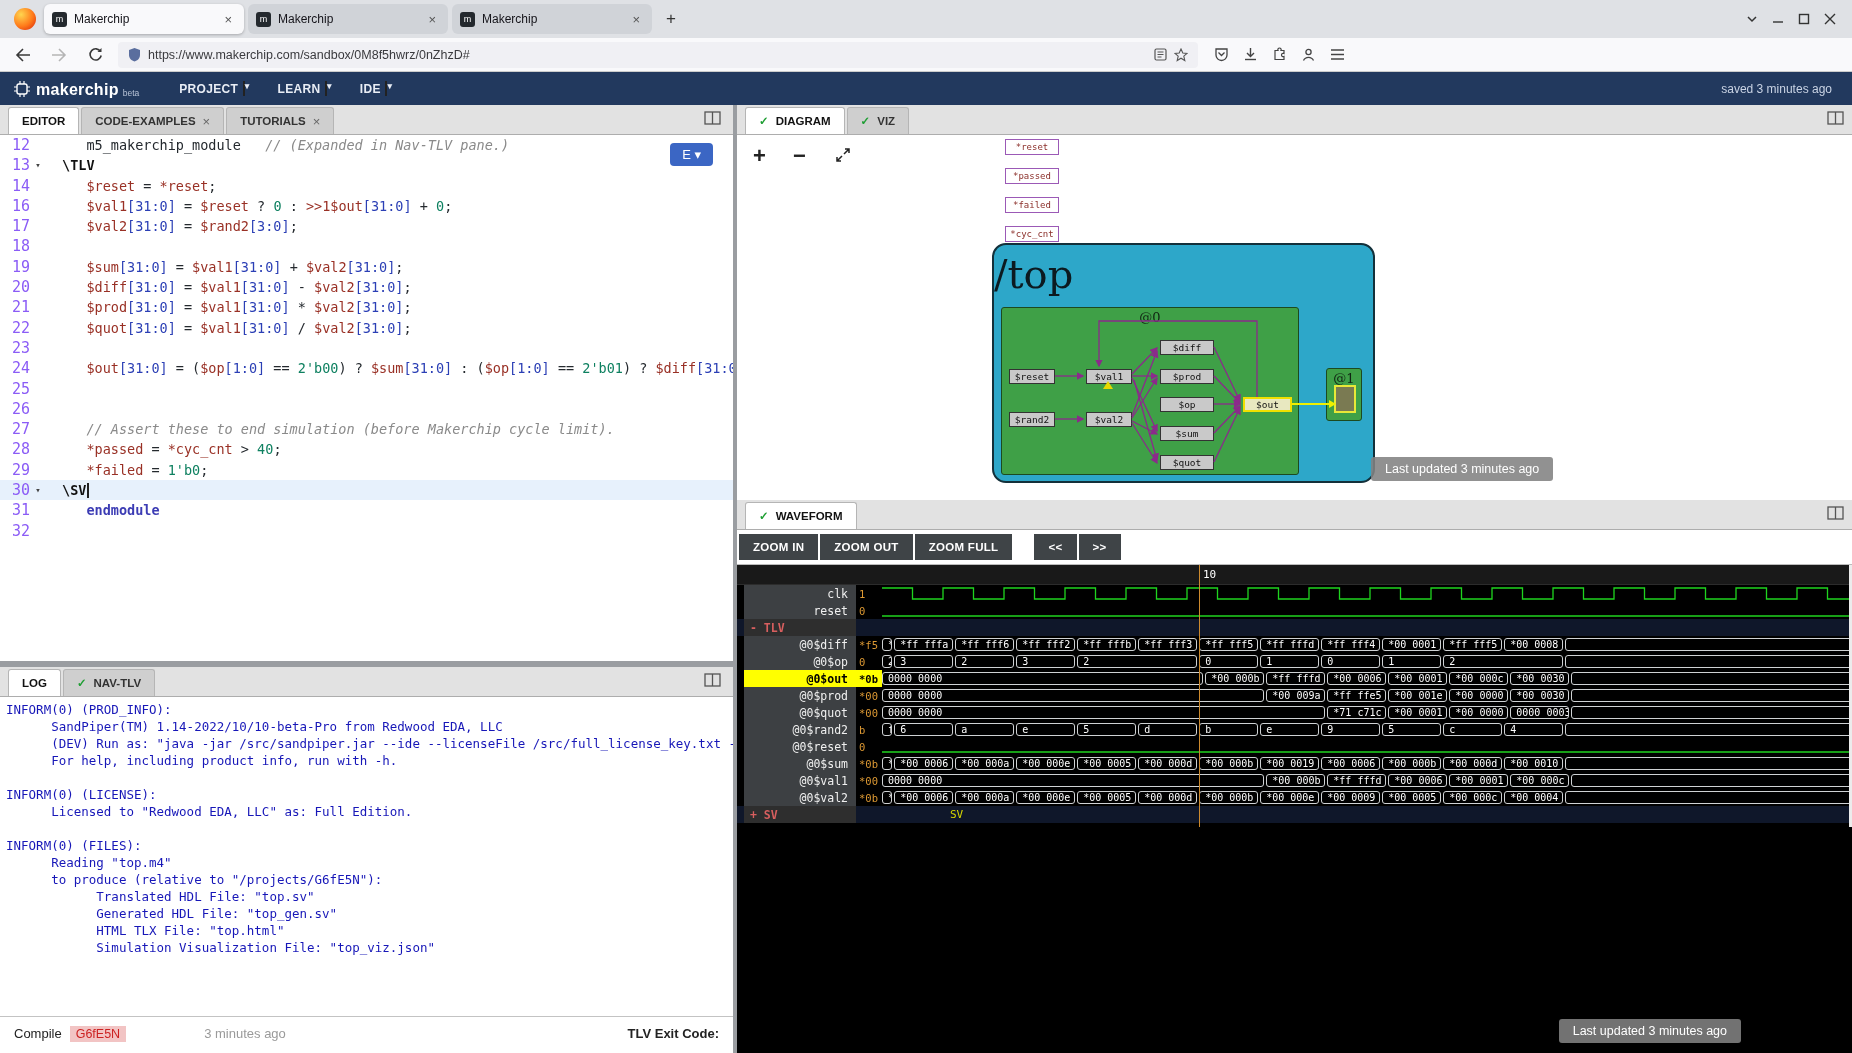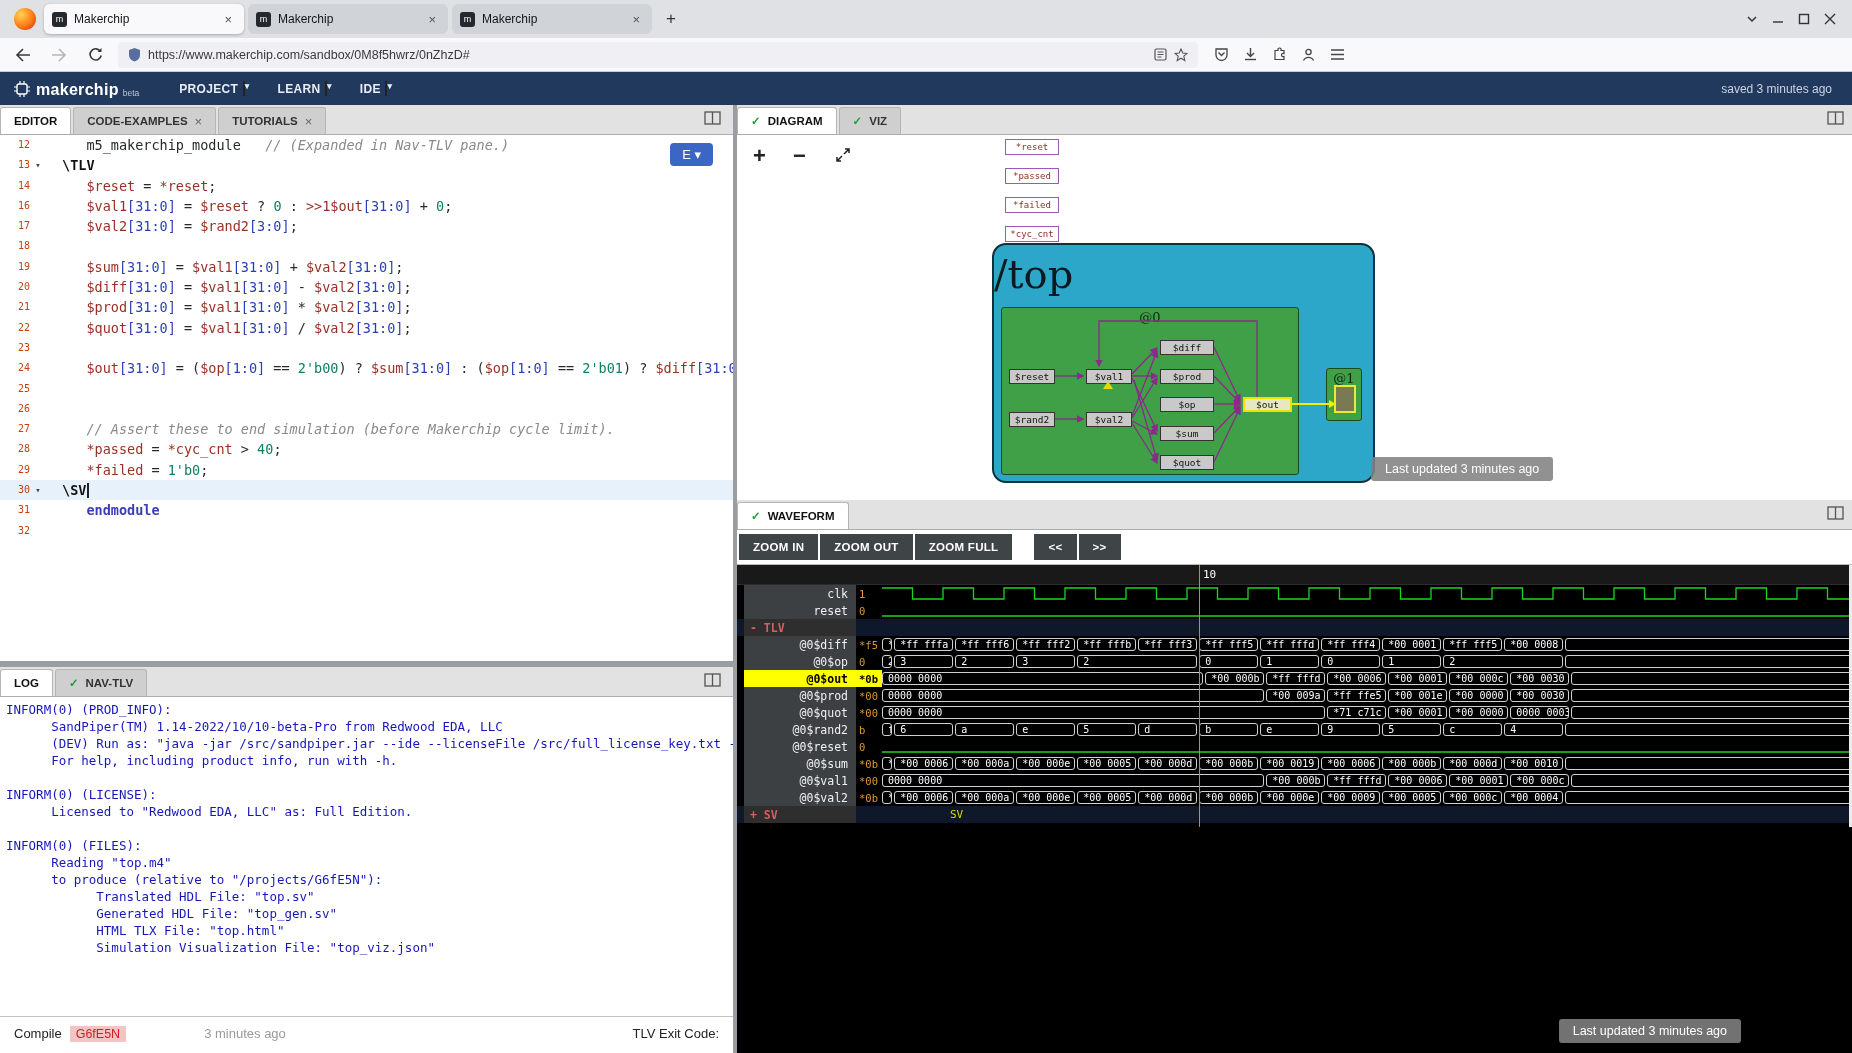--- a/index.html
+++ b/index.html
@@ -36,55 +36,55 @@
   .logo .beta { font-size:8.5px; color:#b9c4d8; padding-bottom:1px; }
   .menu { font-size:12px; font-weight:bold; padding:0 14px; color:#e8edf5; letter-spacing:.3px; }
   .menu .caret { font-size:9px; }
   .saved { margin-left:auto; font-size:12px; color:#c9d3e4; padding-right:8px; }
 
   
   .main { display:flex; height:948px; }
   .leftcol { width:737px; border-right:4px solid #9a9da1; display:flex; flex-direction:column; background:#fff; }
   .rightcol { flex:1; display:flex; flex-direction:column; background:#fff; }
 
-  .pstrip { height:30px; background:#e2e2e2; display:flex; align-items:flex-end; padding-left:0;
+  .pstrip { height:30px; background:#e2e2e2; display:flex; align-items:flex-end; padding-left:8px;
             border-bottom:1px solid #adadad; flex:0 0 auto; position:relative; }
   .ptab { height:27px; padding:0 13px; background:#cfcfcf; border:1px solid #b5b5b5; border-bottom:none;
           display:flex; align-items:center; gap:7px; font-size:11.5px; font-weight:bold; color:#333;
           margin-right:2px; border-radius:3px 3px 0 0; }
   .ptab.active { background:#fff; color:#111; }
   .ptab .chk { color:#1e9e33; font-weight:bold; }
   .ptab .xbtn { color:#666; font-weight:normal; font-size:13px; }
   .spliticon { position:absolute; right:12px; top:6px; }
 
   
   .editor { height:526px; position:relative; overflow:hidden; background:#fff;
             font-family:"DejaVu Sans Mono", monospace; font-size:13.5px; }
   .ed-line { display:flex; height:20.3px; line-height:20.3px; white-space:pre; }
   .ed-line.active { background:#e7f1fc; }
-  .gutter { width:30px; text-align:right; color:#c2410c; flex:0 0 auto; font-size:10px; }
+  .gutter { width:30px; text-align:right; color:#8b5cf6; flex:0 0 auto; font-size:15px; }
   .foldcell { width:16px; text-align:center; color:#444; font-size:9px; flex:0 0 auto; }
   .codecell { padding-left:16px; }
   .tok-t { color:#24292e; } .tok-c { color:#8a8a8a; font-style:italic; }
   .tok-s { color:#993025; } .tok-r { color:#2b3fb5; } .tok-n { color:#0e8060; }
   .tok-k { color:#111; font-weight:bold; } .tok-w { color:#3c3cb4; font-weight:bold; }
   .caret { display:inline-block; border-left:2px solid #222; height:15px; vertical-align:text-bottom; margin-left:1px; }
   .ebtn { position:absolute; top:8px; right:20px; background:#3b66c4; color:#fff; font-size:13px;
           padding:4px 12px; border-radius:4px; font-family:"Liberation Sans",sans-serif; }
 
   .hdivider { height:6px; background:#9a9da1; flex:0 0 auto; }
 
   
   .logpane { height:319px; overflow:hidden; background:#fff; padding:4px 0 0 6px; }
   .logpane pre { font-family:"DejaVu Sans Mono", monospace; font-size:12.5px; line-height:17px; color:#1717b8; }
   .statusbar { height:34px; border-top:1px solid #c3c3c3; display:flex; align-items:center;
                font-size:13px; color:#222; padding:0 14px; background:#fff; }
   .cbadge { color:#c22; background:#f2c4c4; padding:1px 6px; margin-left:8px; font-size:12.5px; }
   .stime { color:#9a9a9a; margin-left:78px; }
-  .sexit { margin-left:auto; }
+  .sexit { margin-left:auto;font-weight:bold; }
 
   
   .diagram { height:365px; position:relative; background:#fff; overflow:hidden; }
   .dctl { position:absolute; top:8px; font-size:22px; font-weight:bold; color:#222; }
   .ionode { position:absolute; width:54px; height:16px; border:1px solid #9b59b6; background:#fff;
             font-family:"DejaVu Sans Mono",monospace; font-size:9px; color:#8b2f2a;
             display:flex; align-items:center; justify-content:center; }
   .topbox { position:absolute; left:255px; top:108px; width:383px; height:240px; background:#2da7c9;
             border:2px solid #13303a; border-radius:14px; }
   .topbox .tlabel { font-family:"DejaVu Serif",serif; font-size:40px; color:#0c1a20; margin-top:6px; }

